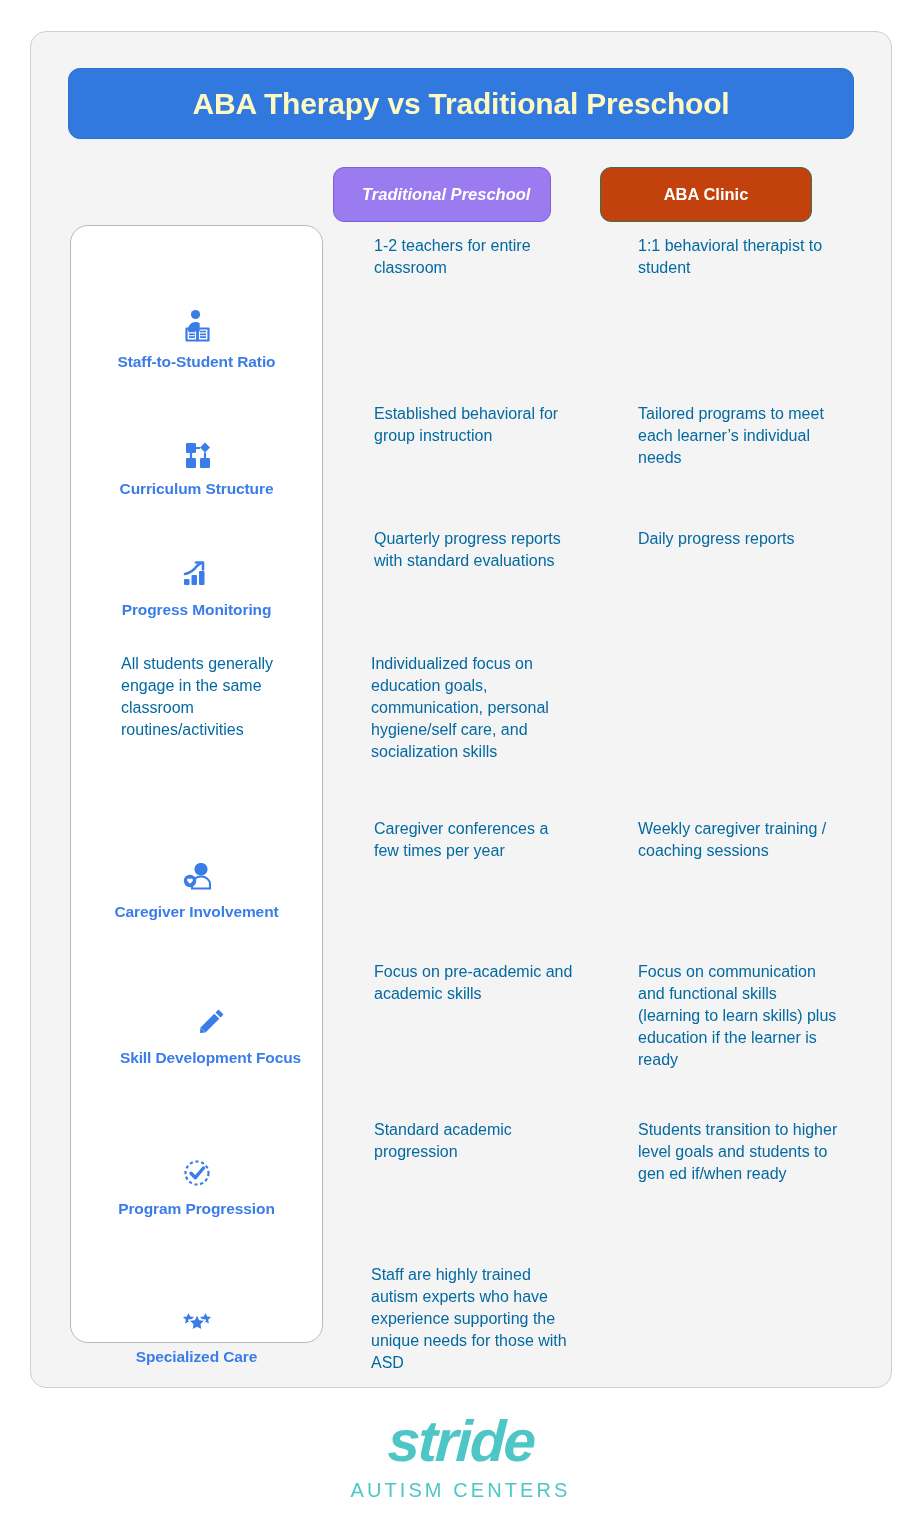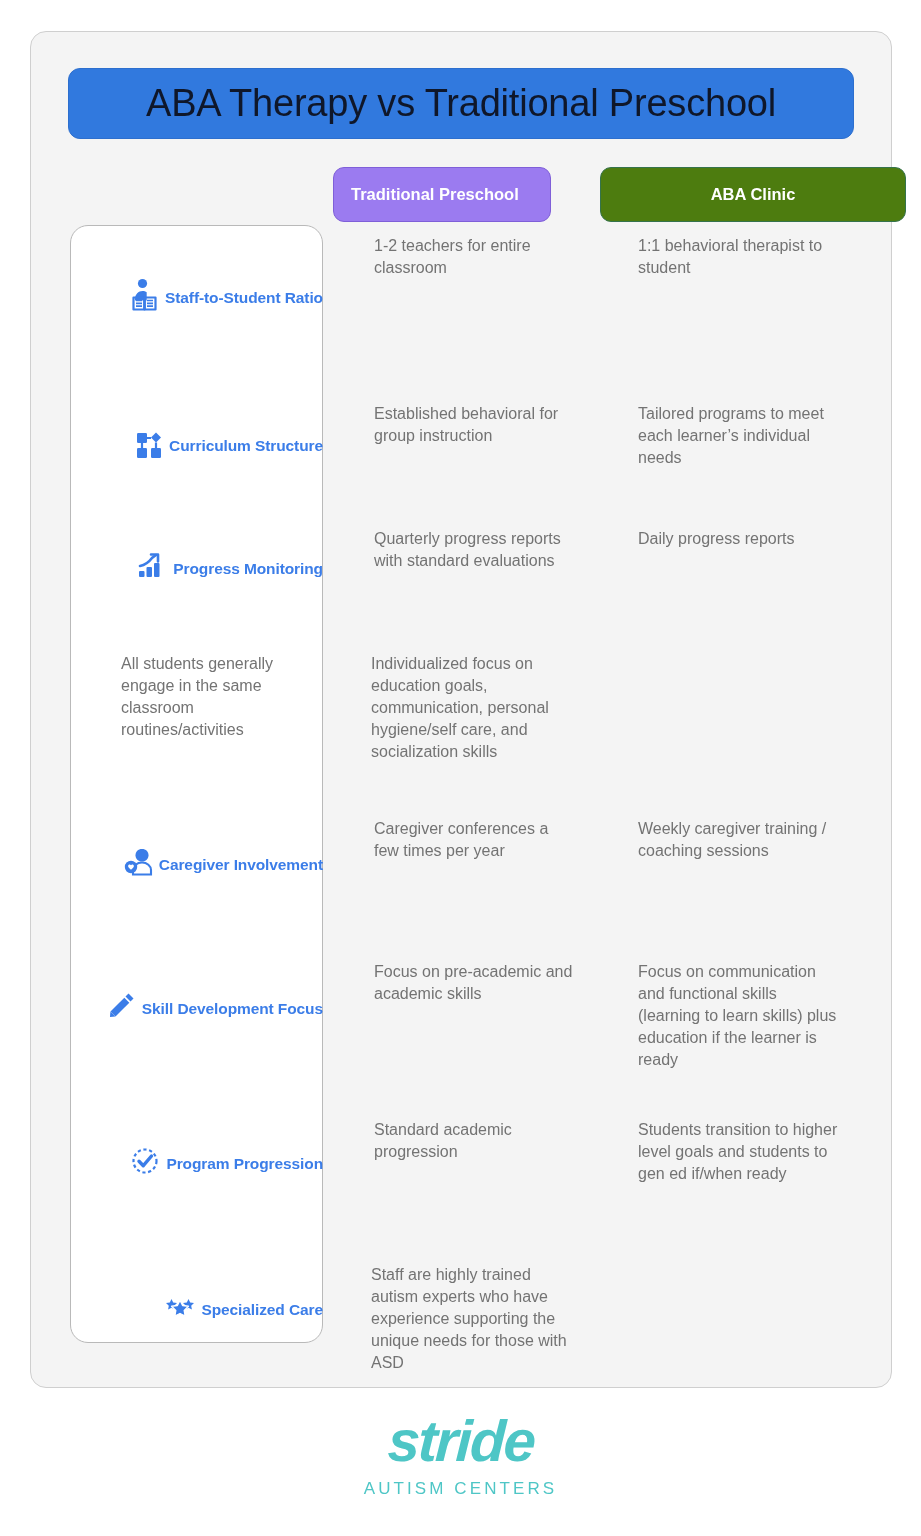--- a/index.html
+++ b/index.html
@@ -25,23 +25,23 @@
   .title-bar {
     position: absolute;
     left: 68px; top: 68px;
     width: 786px; height: 71px;
     background: #3179de;
     border: 1px solid #2d6fce;
     border-radius: 12px;
     display: flex; align-items: center; justify-content: center;
   }
   .title-bar .title-text {
-    color: #0f172a;
-    font-size: 38px;
-    font-weight: normal;
+    color: #fef9c3;
+    font-size: 30px;
+    font-weight: bold;
     letter-spacing: -0.2px;
   }
 
   
   .pill {
     position: absolute;
     top: 167px;
     height: 55px;
     border-radius: 11px;
     display: flex; align-items: center;
@@ -49,25 +49,26 @@
   .pill .pill-text {
     color: #ffffff;
     font-size: 16.5px;
     font-weight: bold;
   }
   .pill-trad {
     left: 333px; width: 218px;
     background: #9b7bf0;
     border: 1px solid #7f5fd8;
     justify-content: flex-start;
-    padding-left: 17px;
+    padding-left: 28px;
+    font-style: italic;
   }
   .pill-aba {
-    left: 600px; width: 306px;
-    background: #4d7c0f;
+    left: 600px; width: 212px;
+    background: #c2410c;
     border: 1px solid #35734c;
     justify-content: center;
   }
 
   
   .left-card {
     position: absolute;
     left: 70px; top: 225px;
     width: 253px; height: 1118px;
     background: #ffffff;
@@ -84,21 +85,21 @@
   .row {
     position: relative;
     display: grid;
     grid-template-columns: 253px 267px 264px;
   }
 
   
   .cell-label {
     position: relative;
     display: flex;
-    flex-direction: row;
+    flex-direction: column;
     align-items: center;
     justify-content: flex-end;
     padding-bottom: 0px;
   }
   .icon-wrap {
     width: 42px; height: 42px;
     display: flex; align-items: center; justify-content: center;
     margin-bottom: 6px;
   }
   .icon-wrap svg { display: block; }
@@ -108,21 +109,21 @@
     font-weight: bold;
     text-align: center;
     line-height: 1.15;
     letter-spacing: -0.1px;
   }
 
   
   .cell-text {
     padding-left: 51px;
     padding-right: 14px;
-    color: #737373;
+    color: #0369a1;
     font-size: 16px;
     line-height: 1.37;
     padding-top: 10px;
   }
   .row .cell-text.col-aba { padding-left: 48px; }
 
   
   .logo {
     position: absolute;
     left: 0; top: 1412px;
@@ -135,21 +136,21 @@
     color: #4ec6c6;
     font-size: 58px;
     font-weight: bold;
     font-style: italic;
     letter-spacing: -2px;
     line-height: 1;
     transform: skewX(-3deg);
   }
   .logo-sub {
     color: #4ec6c6;
-    font-size: 17px;
+    font-size: 20px;
     letter-spacing: 3.1px;
     margin-top: 9px;
   }
 </style>
 </head>
 <body>
 
 <div class="page">
 
   <div class="frame"></div>

